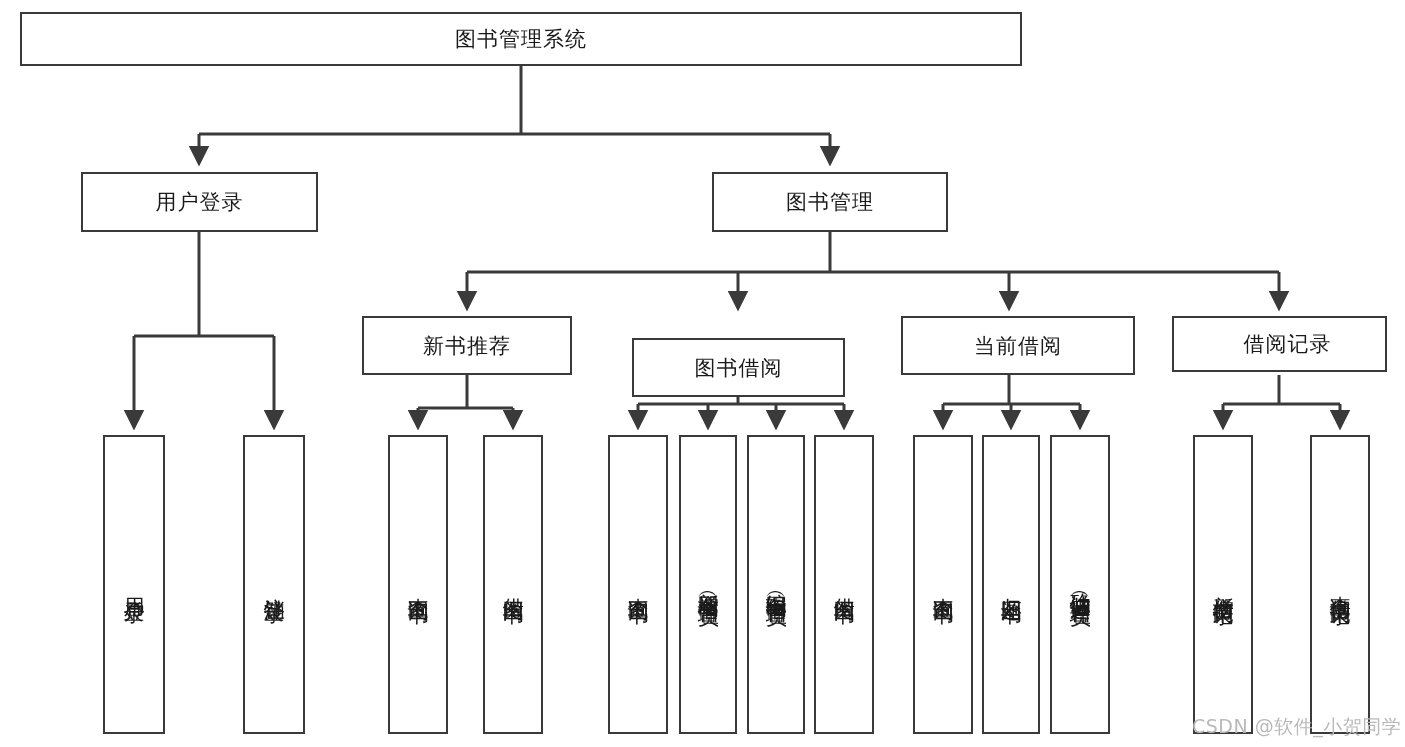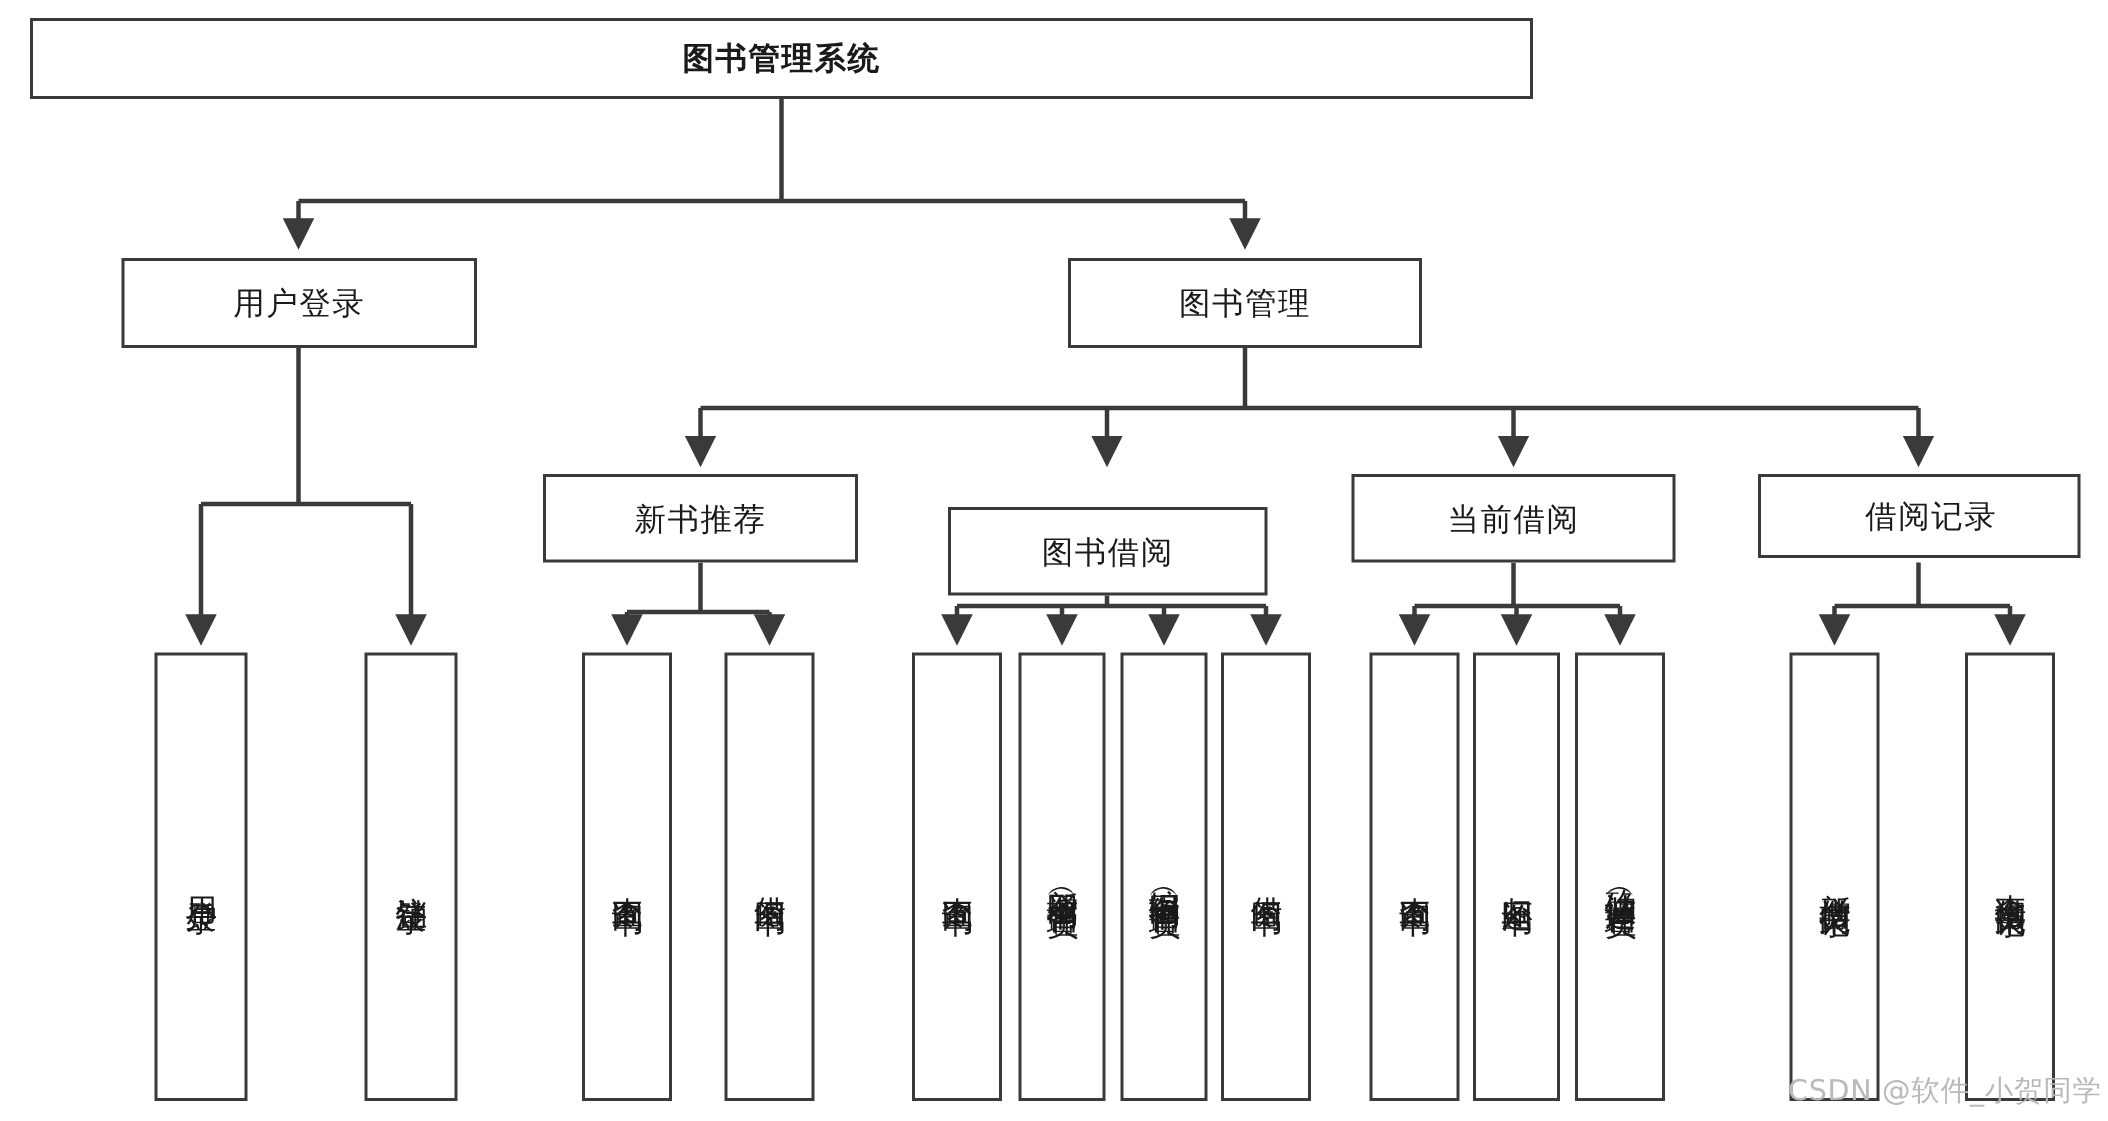--- a/index.html
+++ b/index.html
@@ -109,38 +109,38 @@
       <path d="M 1011 404 L 1011 427" marker-end="url(#arrow)"></path>
       <path d="M 1080 404 L 1080 427" marker-end="url(#arrow)"></path>
 
       <path d="M 1279 375 L 1279 404"></path>
       <path d="M 1223 404 L 1340 404"></path>
       <path d="M 1223 404 L 1223 427" marker-end="url(#arrow)"></path>
       <path d="M 1340 404 L 1340 427" marker-end="url(#arrow)"></path>
     </g>
   </svg>
 
-  <div class="node horiz" style="left:20px; top:12px; width:1002px; height:54px;font-weight:bold;">
+  <div class="node horiz" style="left:20px; top:12px; width:1002px; height:54px;">
     <span>图书管理系统</span>
   </div>
 
   <div class="node horiz" style="left:81px; top:172px; width:237px; height:60px;">
     <span>用户登录</span>
   </div>
   <div class="node horiz" style="left:362px; top:316px; width:210px; height:59px;">
     <span>新书推荐</span>
   </div>
 
   <div class="node horiz" style="left:712px; top:172px; width:236px; height:60px;">
     <span>图书管理</span>
   </div>
   <div class="node horiz" style="left:632px; top:316px; width:213px; height:59px;margin-top:22px;">
     <span>图书借阅</span>
   </div>
-  <div class="node horiz" style="left:901px; top:316px; width:216px; height:59px;font-family:Liberation Mono, monospace;">
+  <div class="node horiz" style="left:901px; top:316px; width:234px; height:59px;font-family:Liberation Mono, monospace;">
     <span>当前借阅</span>
   </div>
   <div class="node horiz" style="left:1172px; top:316px; width:215px; height:56px;padding-left:16px;">
     <span>借阅记录</span>
   </div>
 
   <div class="node vert" style="left:103px; top:435px; width:62px; height:299px;">
     <span class="vtext">用户登录</span>
   </div>
   <div class="node vert" style="left:243px; top:435px; width:62px; height:299px;">

